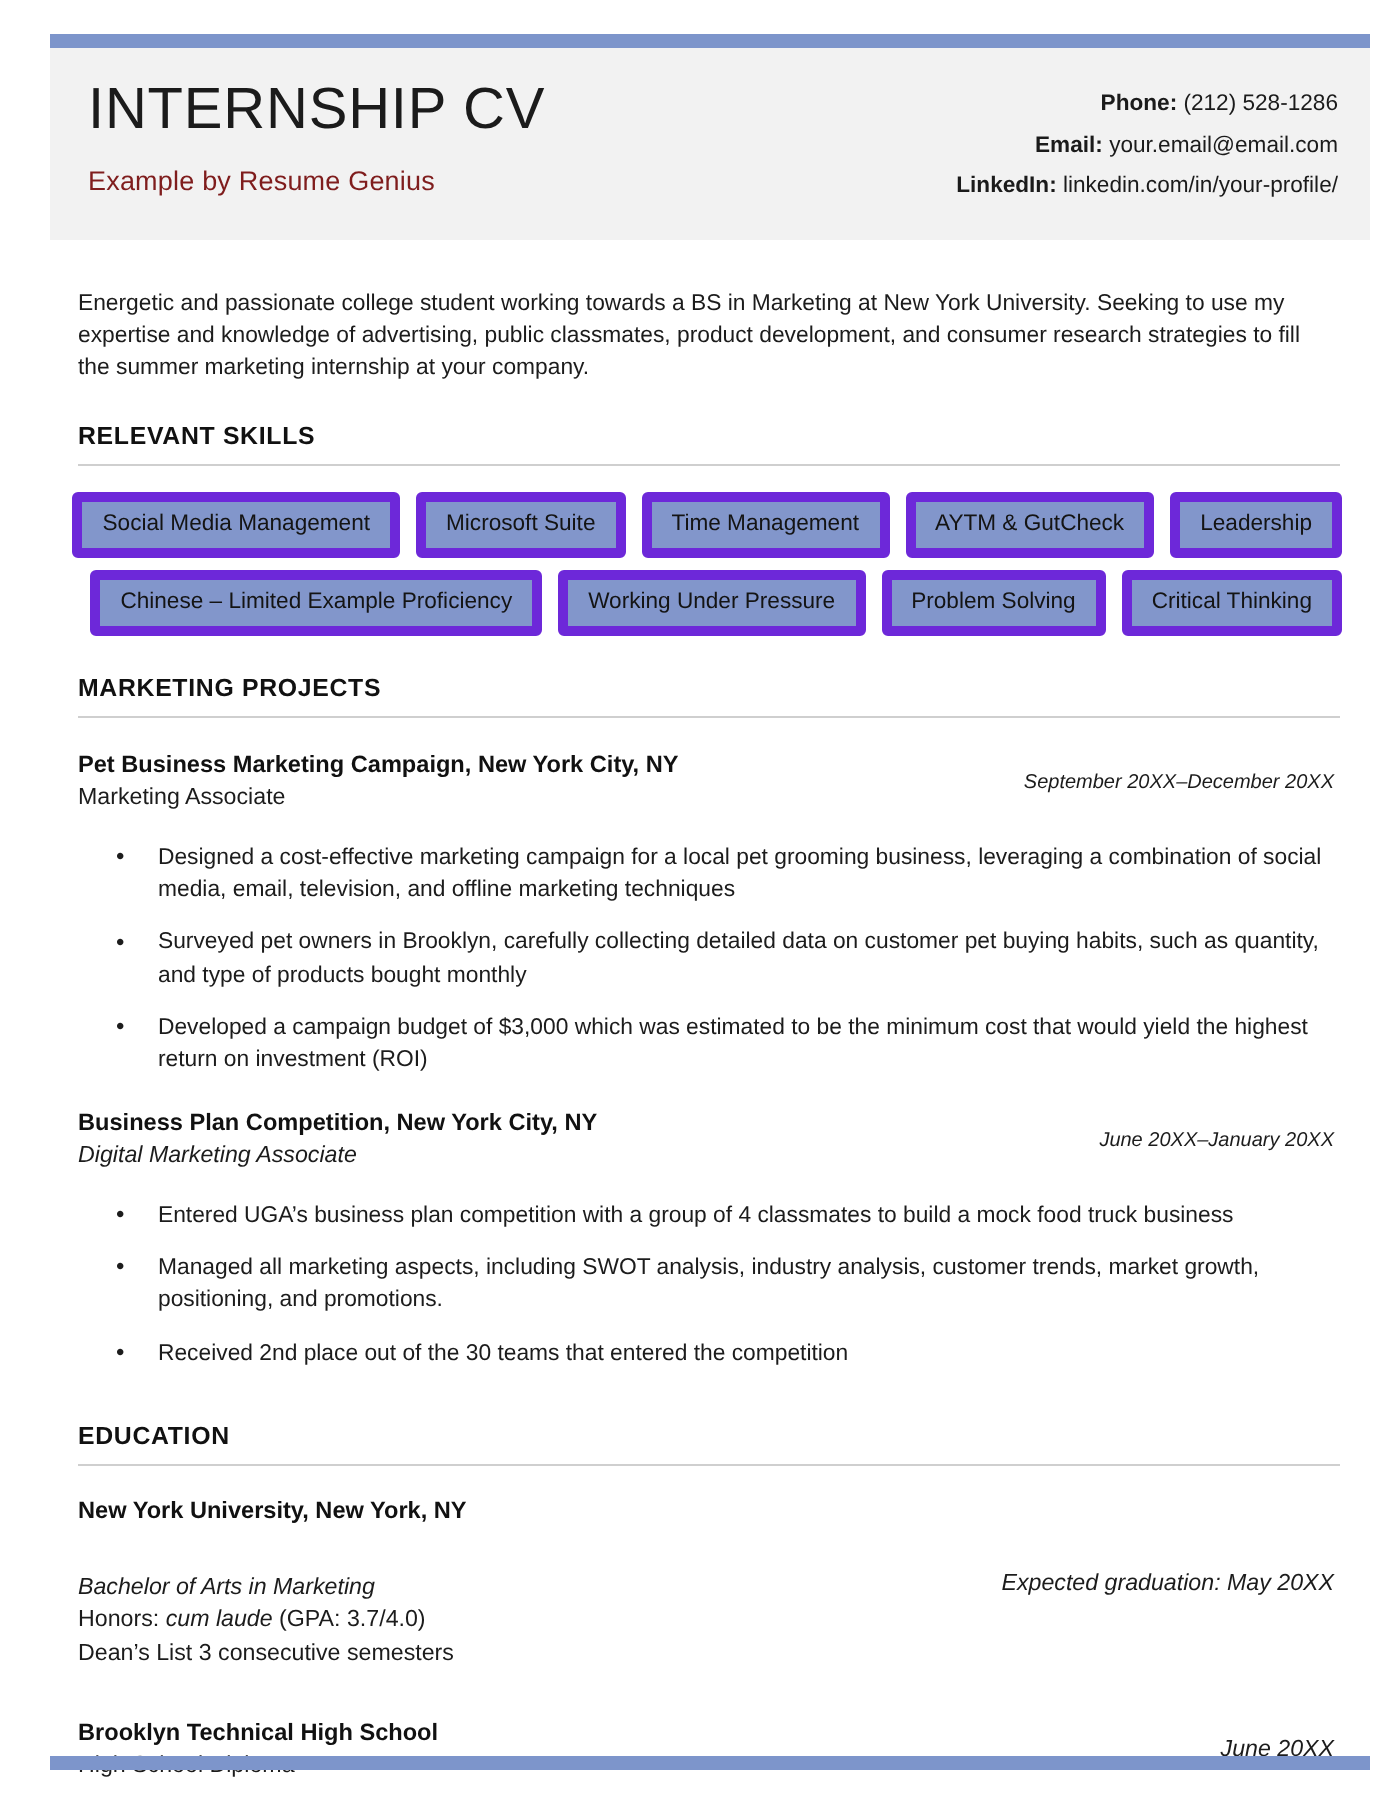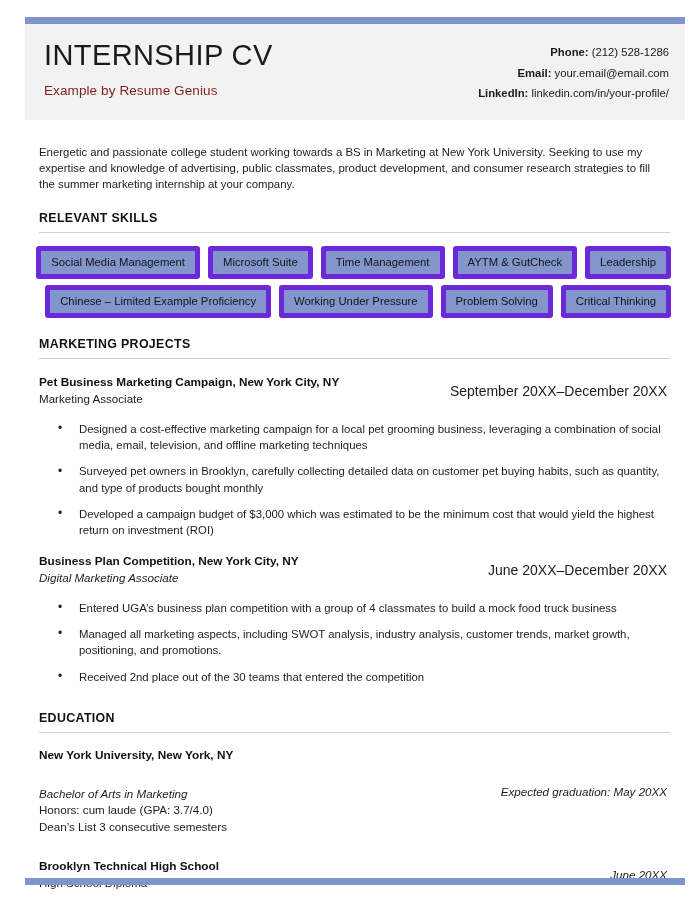--- a/index.html
+++ b/index.html
@@ -141,21 +141,22 @@
     color: #111111;
     line-height: 1.42;
   }
   .entry-role {
     font-size: 11.6px;
     color: #1c1c1c;
     line-height: 1.42;
   }
   .entry-role.italic { font-style: italic; }
   .entry-date {
-    font-size: 14px;
+    font-size: 10px;
+    font-style: italic;
     color: #1c1c1c;
     white-space: nowrap;
     padding-right: 6px;
     text-align: left;
   }
 
   ul.bullets {
     list-style: none;
     margin-top: 13px;
     padding-right: 10px;
@@ -197,21 +198,21 @@
     font-style: italic;
     color: #1c1c1c;
     line-height: 1.44;
     margin-top: 22px;
   }
   .edu-detail {
     font-size: 11.6px;
     color: #1c1c1c;
     line-height: 1.44;
   }
-  .edu-detail .it { }
+  .edu-detail .it { font-style: italic; }
   .edu-date {
     font-size: 11.6px;
     font-style: italic;
     color: #1c1c1c;
     white-space: nowrap;
     padding-right: 6px;
   }
   .edu-entry.second { margin-top: 22px; }
 
   .section-gap-education { margin-top: 26px; }
@@ -284,21 +285,21 @@
           <li>Developed a campaign budget of $3,000 which was estimated to be the minimum cost that would yield the highest return on investment (ROI)</li>
         </ul>
       </div>
 
       <div class="entry">
         <div class="entry-head">
           <div class="entry-headline">
             <div class="entry-title">Business Plan Competition, New York City, NY</div>
             <div class="entry-role italic">Digital Marketing Associate</div>
           </div>
-          <div class="entry-date">June 20XX–December 20XX</div>
+          <div class="entry-date">June 20XX–January 20XX</div>
         </div>
         <ul class="bullets">
           <li>Entered UGA’s business plan competition with a group of 4 classmates to build a mock food truck business</li>
           <li>Managed all marketing aspects, including SWOT analysis, industry analysis, customer trends, market growth, positioning, and promotions.</li>
           <li>Received 2nd place out of the 30 teams that entered the competition</li>
         </ul>
       </div>
 
       <div class="section-gap-education">
         <div class="section-heading">EDUCATION</div>

